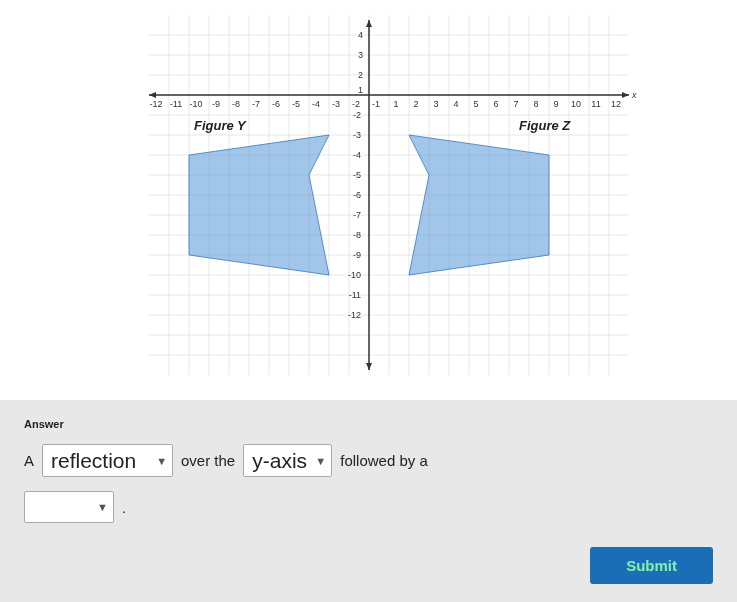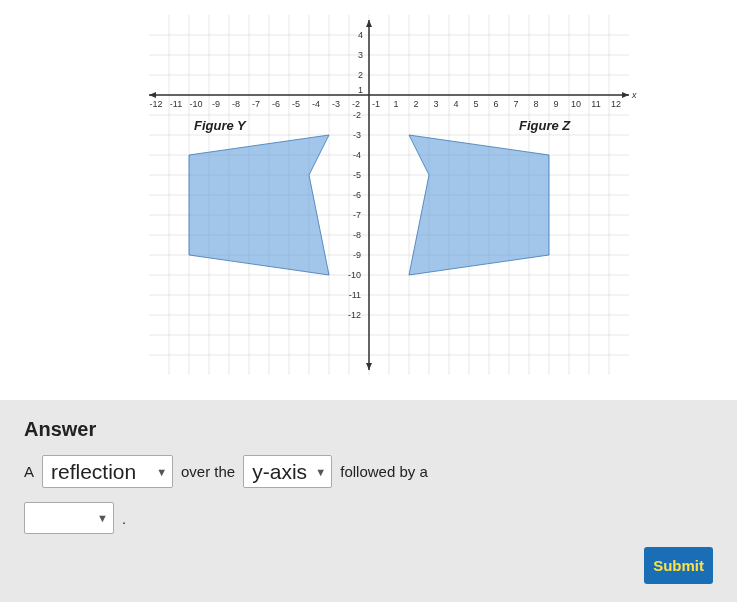--- a/index.html
+++ b/index.html
@@ -25,21 +25,21 @@
       width: 737px;
       height: 202px;
       background: #e8e8e8;
       padding: 18px 24px;
       display: flex;
       flex-direction: column;
       gap: 14px;
     }
 
     .answer-label {
-      font-size: 20px;
+      font-size: 11px;
       font-weight: bold;
       color: #222;
     }
 
     .answer-row1 {
       display: flex;
       align-items: center;
       gap: 8px;
       flex-wrap: wrap;
     }
@@ -101,23 +101,23 @@
       color: #222;
       cursor: pointer;
       border-radius: 2px;
     }
 
     .submit-btn {
       position: absolute;
       bottom: 18px;
       right: 24px;
       background: #1a6eb5;
-      color: #fde047;
+      color: #86efac;
       border: none;
-      padding: 10px 9px;
+      padding: 10px 36px;
       font-size: 15px;
       font-weight: bold;
       cursor: pointer;
       border-radius: 3px;
     }
 
     svg.graph {
       width: 560px;
       height: 370px;
     }

